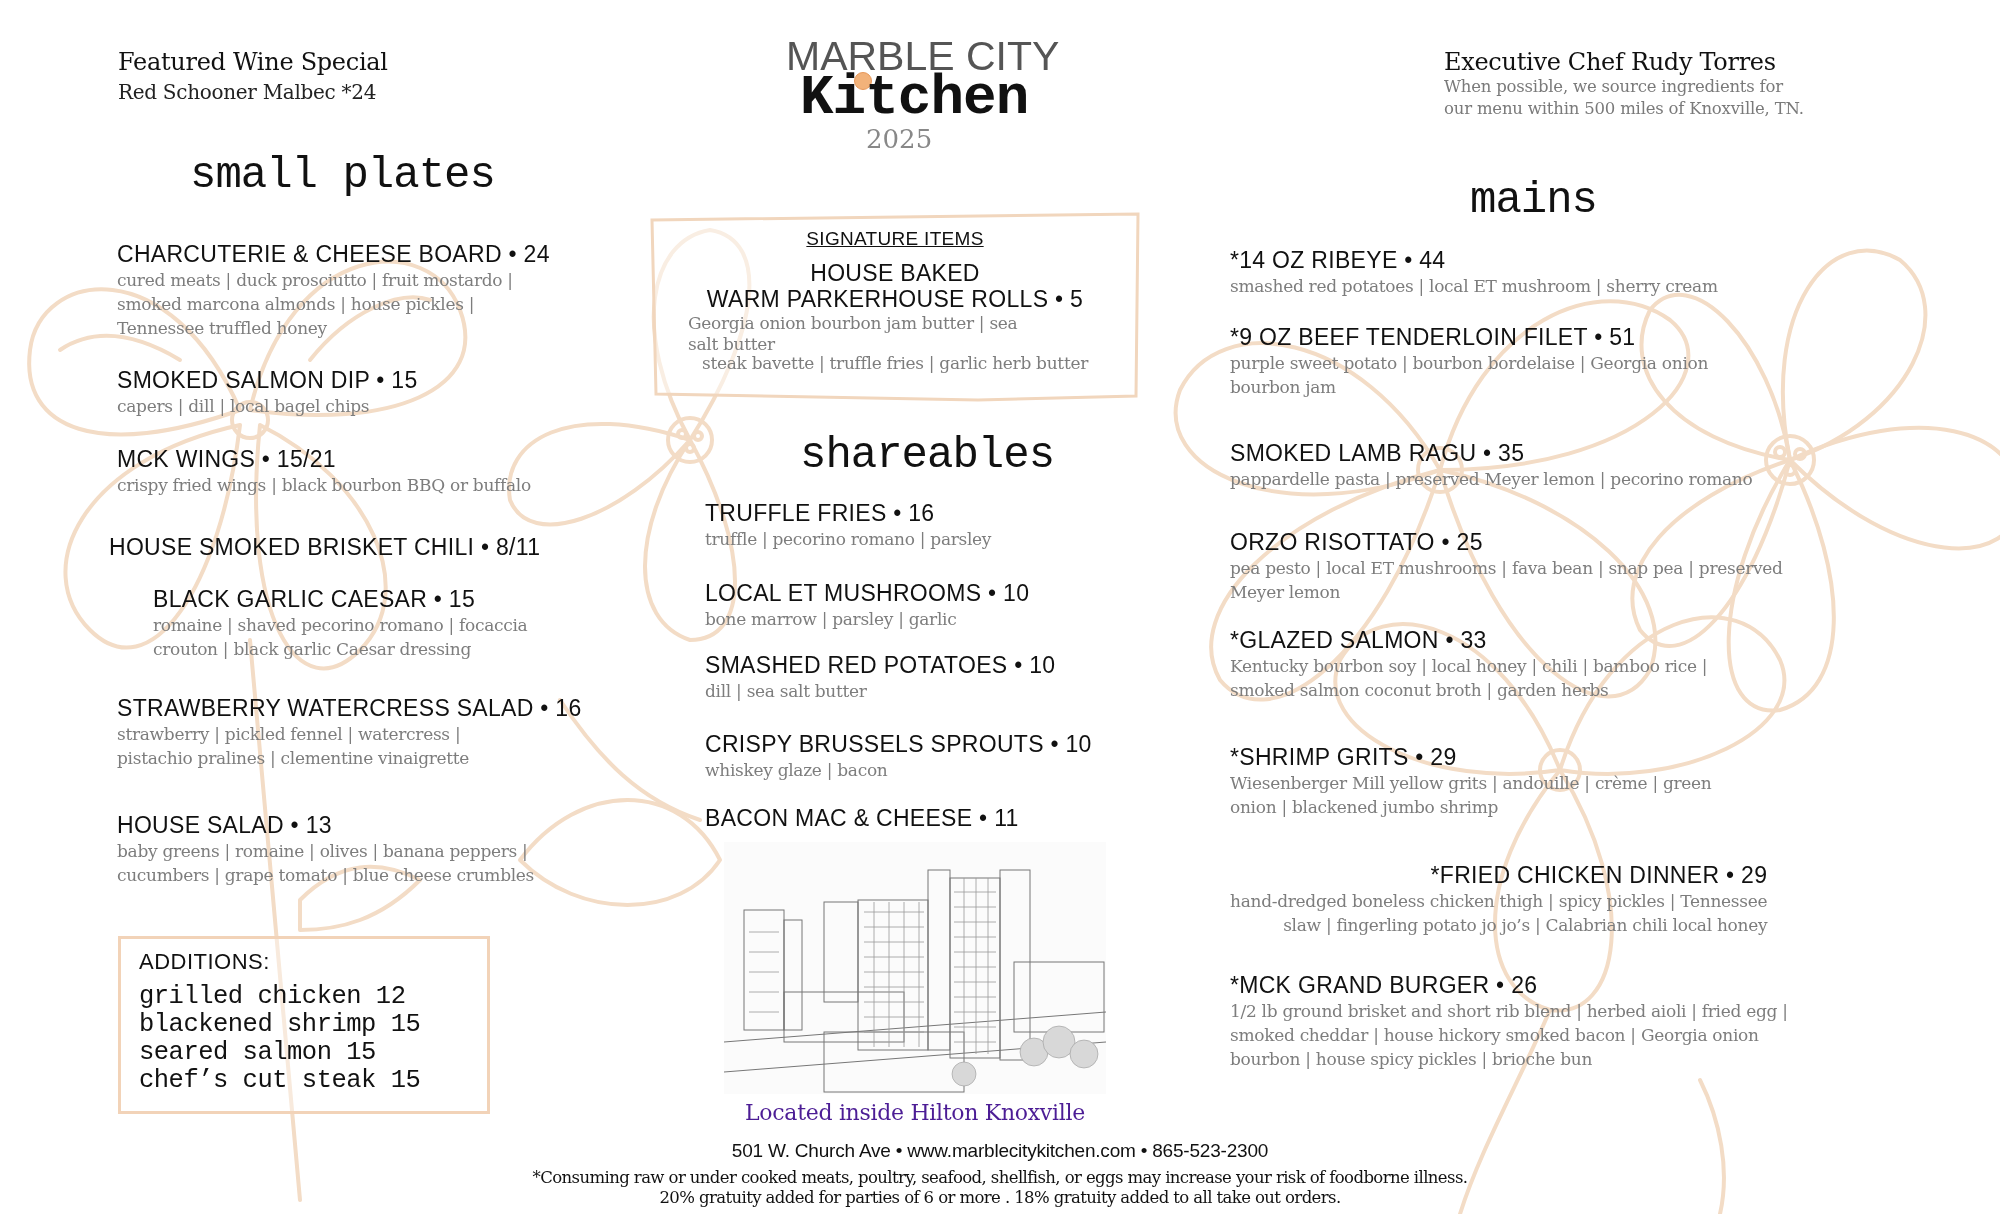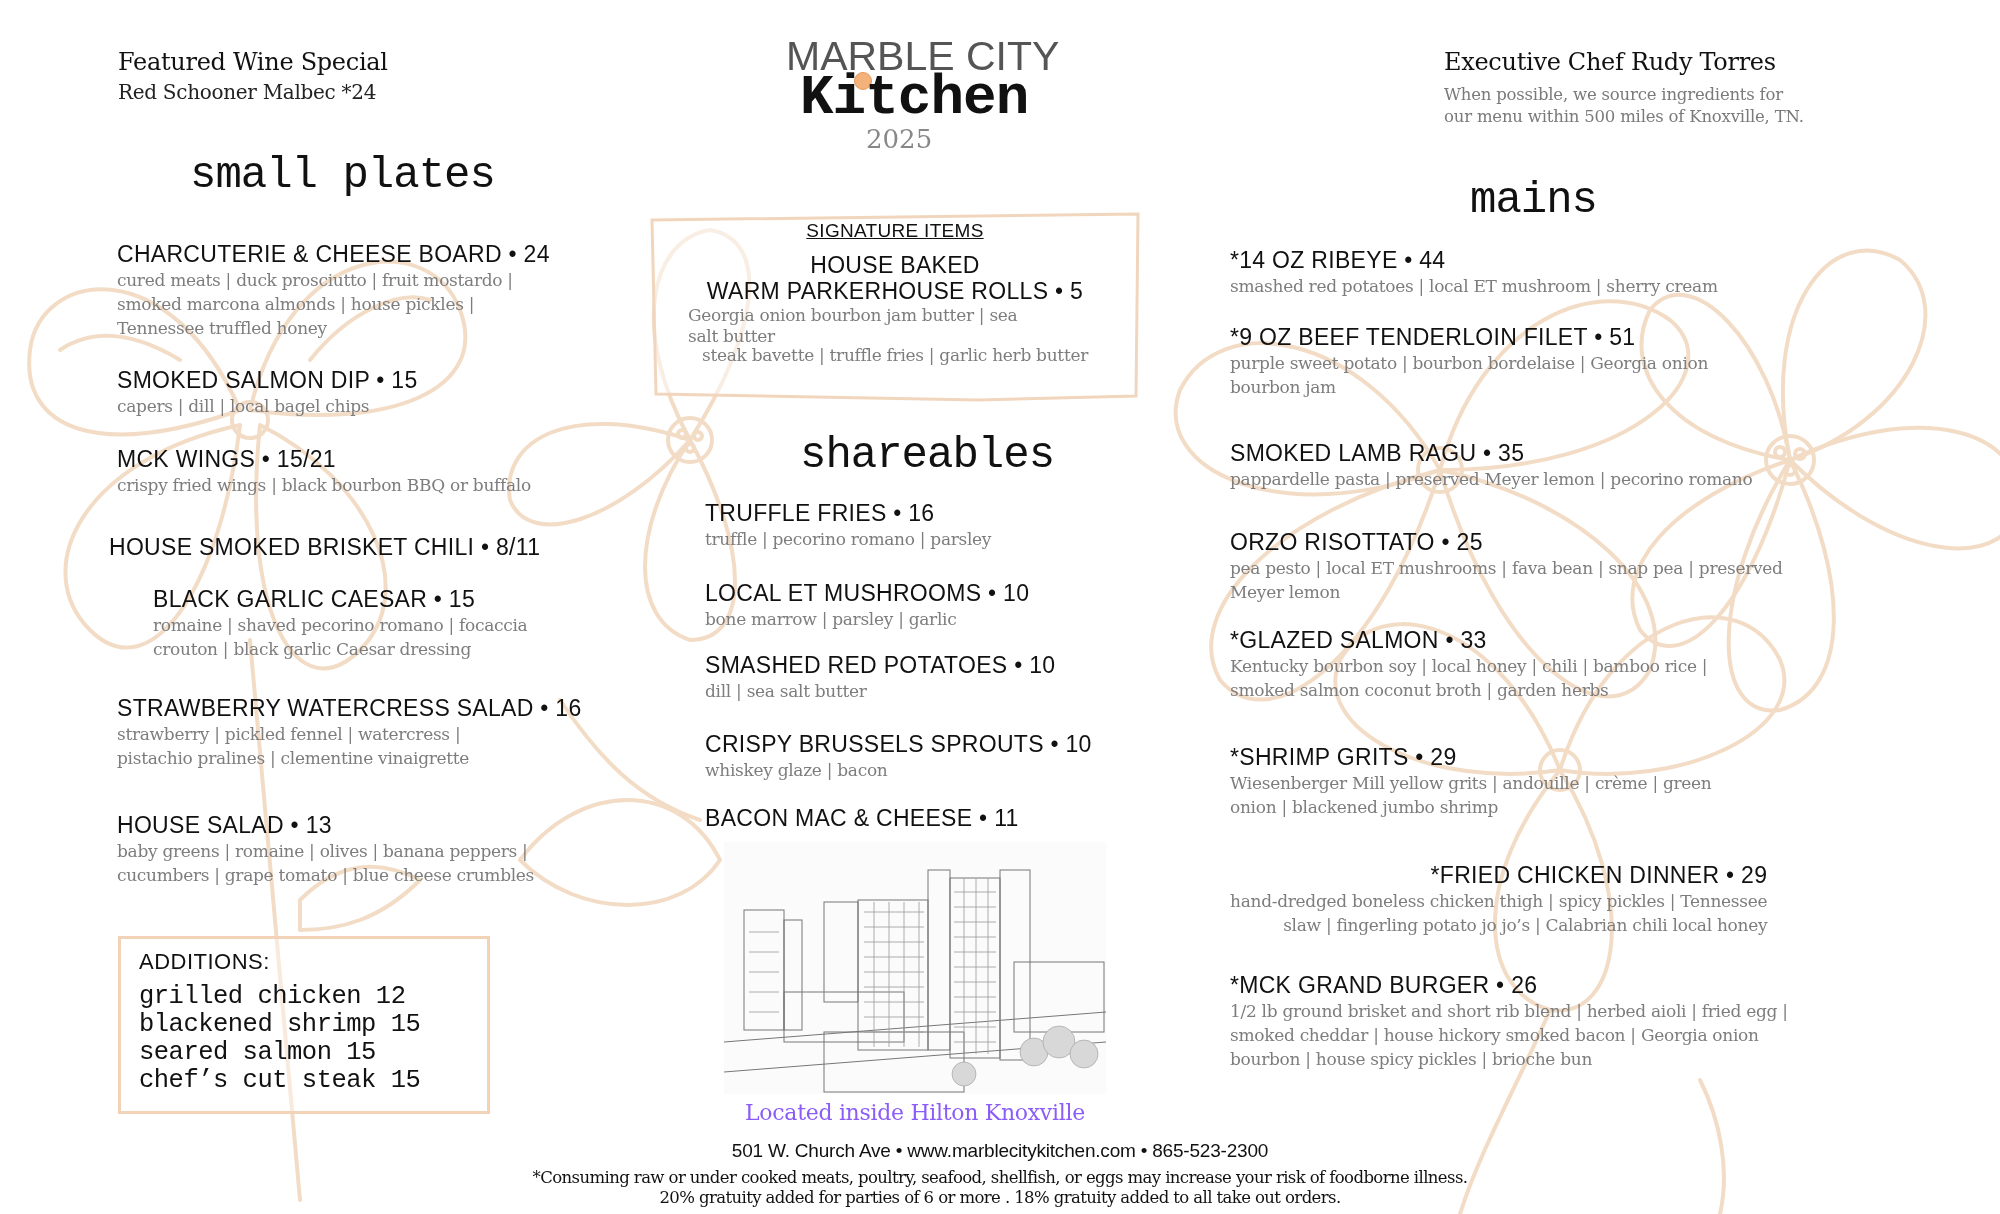--- a/index.html
+++ b/index.html
@@ -25,21 +25,21 @@
   .logo-year { font-family:"DejaVu Serif", serif; font-size:26px; color:#888; letter-spacing:0px; }
   .logo-dot { position:absolute; width:16px; height:16px; border-radius:50%; background:#f2b27a; border:1px solid #e7985a; }
   .sig-title { font-family:"Liberation Sans", sans-serif; font-size:19px; color:#111; text-decoration:underline; letter-spacing:0.3px; }
 
   .additions-box { position:absolute; left:118px; top:936px; width:372px; height:178px; border:3px solid #f2d3b8; box-sizing:border-box; background:rgba(255,255,255,0.4); }
   .add-label { font-family:"Liberation Sans", sans-serif; font-size:22px; color:#111; letter-spacing:0.5px; }
   .add-item { font-family:"Liberation Mono", monospace; font-size:25.5px; color:#111; line-height:28px; letter-spacing:-0.5px; }
 
   .footer-addr { font-family:"Liberation Sans", sans-serif; font-size:19px; color:#111; letter-spacing:-0.2px; }
   .footer-disc { font-family:"DejaVu Serif", serif; font-size:16.5px; color:#111; letter-spacing:-0.6px; }
-  .caption { font-family:"DejaVu Serif", serif; font-size:22px; color:#8b5cf6; letter-spacing:-0.3px; }
+  .caption { font-family:"DejaVu Serif", serif; font-size:22px; color:#4c1d95; letter-spacing:-0.3px; }
   .center { text-align:center; }
 </style>
 </head>
 <body>
 
 <svg class="bg-flowers" viewBox="0 0 2000 1214" xmlns="http://www.w3.org/2000/svg">
   <g fill="none" stroke="#f3dcc6" stroke-width="4" stroke-linecap="round" stroke-linejoin="round">
 
     <g transform="translate(250,420)">
       <path d="M-10,-10 C-80,-170 -210,-150 -220,-70 C-230,10 -150,40 -10,-10Z"></path>
@@ -104,21 +104,21 @@
 
 <div class="abs" style="left:770px; top:36px; width:300px; height:120px;">
   <div class="logo-top" style="position:absolute; left:16px; top:0;">MARBLE CITY</div>
   <div class="logo-dot" style="left:84px; top:36px;"></div>
   <div class="logo-main" style="position:absolute; left:30px; top:38px;">Kitchen</div>
   <div class="logo-year" style="position:absolute; left:96px; top:88px;">2025</div>
 </div>
 
 <div class="abs" style="left:1444px; top:48px;">
   <div class="top-head">Executive Chef Rudy Torres</div>
-  <div class="note" style="margin-top:8px;">When possible, we source ingredients for</div>
+  <div class="note" style="">When possible, we source ingredients for</div>
   <div class="note">our menu within 500 miles of Knoxville, TN.</div>
 </div>
 
 <div class="abs section-title" style="left:190px; top:150px;">small plates</div>
 
 <div class="item" style="left:117px; top:240px;">
   <div class="item-name">CHARCUTERIE &amp; CHEESE BOARD • 24</div>
   <div class="item-desc">cured meats | duck prosciutto | fruit mostardo |</div>
   <div class="item-desc">smoked marcona almonds | house pickles |</div>
   <div class="item-desc">Tennessee truffled honey</div>
@@ -157,21 +157,21 @@
     <div class="add-item">blackened shrimp 15</div>
     <div class="add-item">seared salmon 15</div>
     <div class="add-item">chef’s cut steak 15</div>
   </div>
 </div>
 
 <svg class="abs" style="left:648px; top:208px;" width="496" height="196">
   <path d="M4,12 L490,6 L488,188 L330,192 L8,186 Z" fill="rgba(255,255,255,0.5)" stroke="#f1d6bd" stroke-width="3"></path>
 </svg>
 <div class="abs center" style="left:652px; top:212px; width:486px;">
-  <div class="sig-title" style="margin-top:8px;">SIGNATURE ITEMS</div>
+  <div class="sig-title" style="margin-top:16px;">SIGNATURE ITEMS</div>
   <div class="item-name" style="margin-top:10px; line-height:26px;">HOUSE BAKED</div>
   <div class="item-name" style="line-height:26px;">WARM PARKERHOUSE ROLLS • 5</div>
   <div class="item-desc" style="text-align:left; padding-left:36px; line-height:23px;">Georgia onion bourbon jam butter | sea</div>
   <div class="item-desc" style="text-align:left; padding-left:36px; line-height:18px;">salt butter</div>
   <div class="item-desc" style="line-height:20px;">steak bavette | truffle fries | garlic herb butter</div>
 </div>
 
 <div class="abs section-title" style="left:800px; top:430px;">shareables</div>
 
 <div class="item" style="left:705px; top:499px;">

